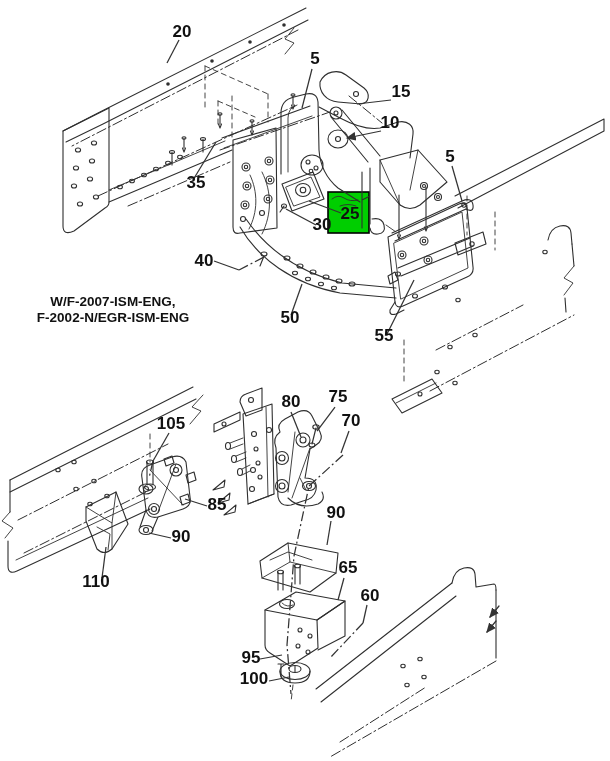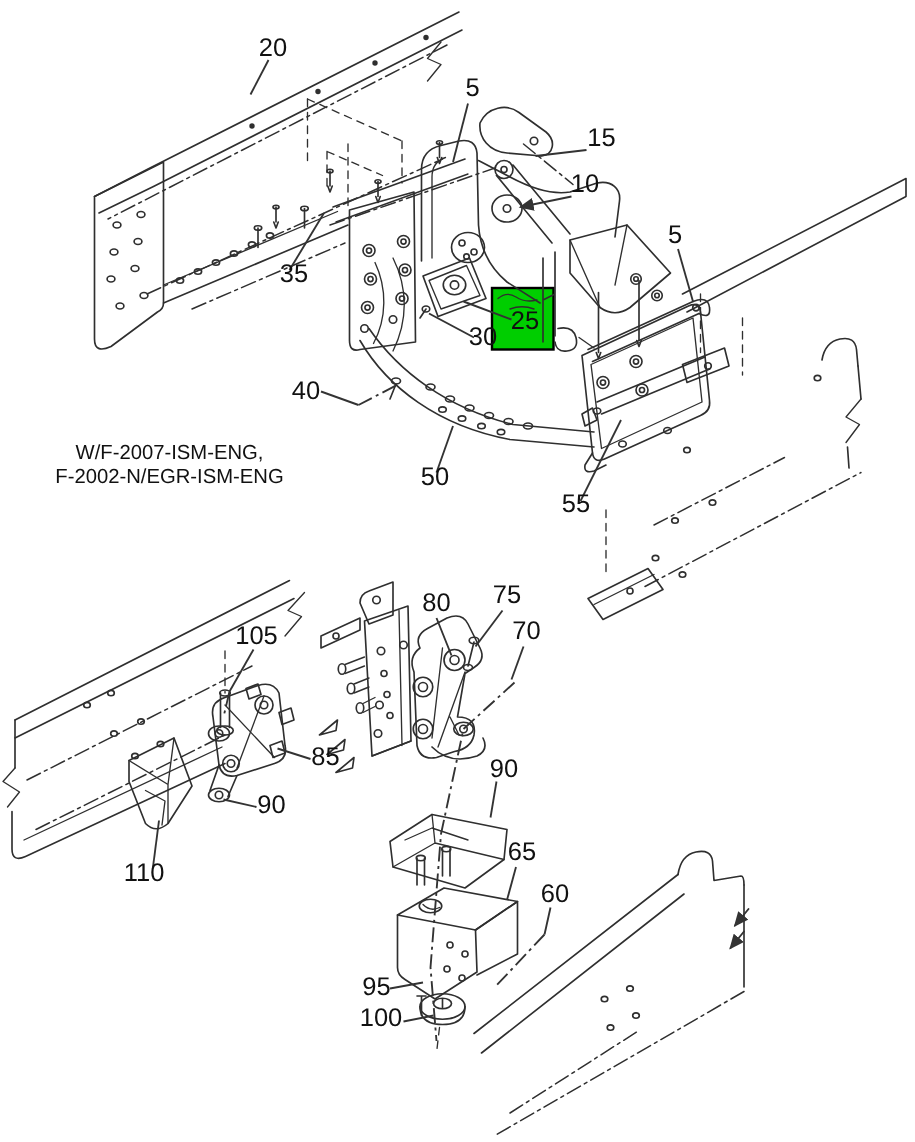--- a/index.html
+++ b/index.html
@@ -1,16 +1,16 @@
 <!DOCTYPE html>
 <html><head>
 <meta charset="utf-8">
 <style>
   html,body{margin:0;padding:0;background:#ffffff;}
-  .page{width:610px;height:761px;position:relative;background:#fff;overflow:hidden;}
+  .page{width:610px;height:761px;position:relative;background:#fff;overflow:hidden;font-weight:bold;}
   svg{display:block;}
   .art{stroke:#2f2f2f;stroke-width:1.1;fill:none;stroke-linecap:round;stroke-linejoin:round;}
   .thin{stroke-width:0.9;}
   .dashdot{stroke-dasharray:10 3 2 3;stroke-width:1;}
   .hid{stroke-dasharray:5 4;stroke-width:0.9;}
   .leader{stroke:#333;stroke-width:1.25;fill:none;}
   .callout{font-family:"Liberation Sans","DejaVu Sans",sans-serif;font-size:17px;fill:#111;text-anchor:middle;}
   .note{font-family:"Liberation Sans","DejaVu Sans",sans-serif;font-size:13.5px;fill:#111;text-anchor:middle;}
   .dot{fill:#2f2f2f;stroke:none;}
 </style>

